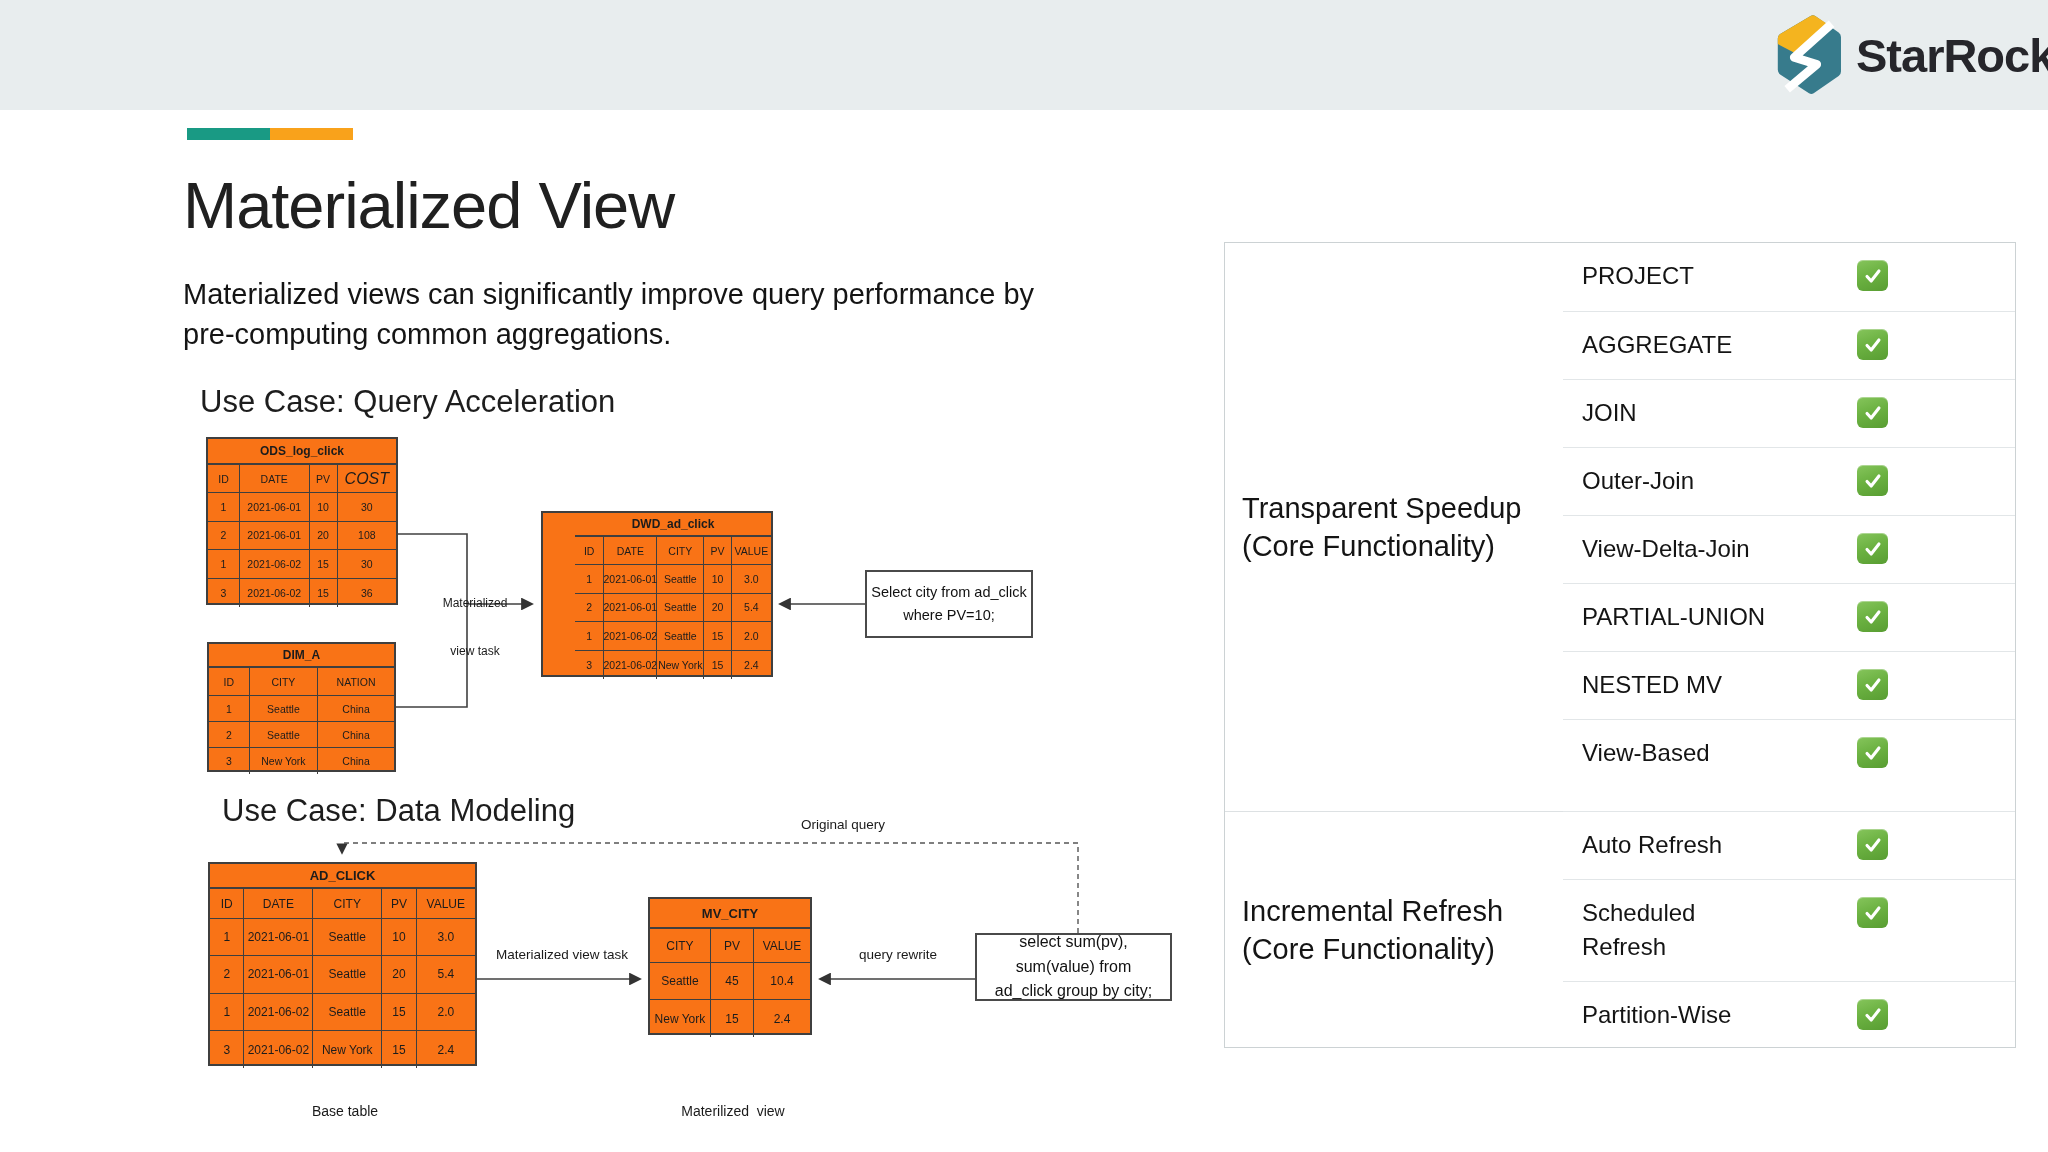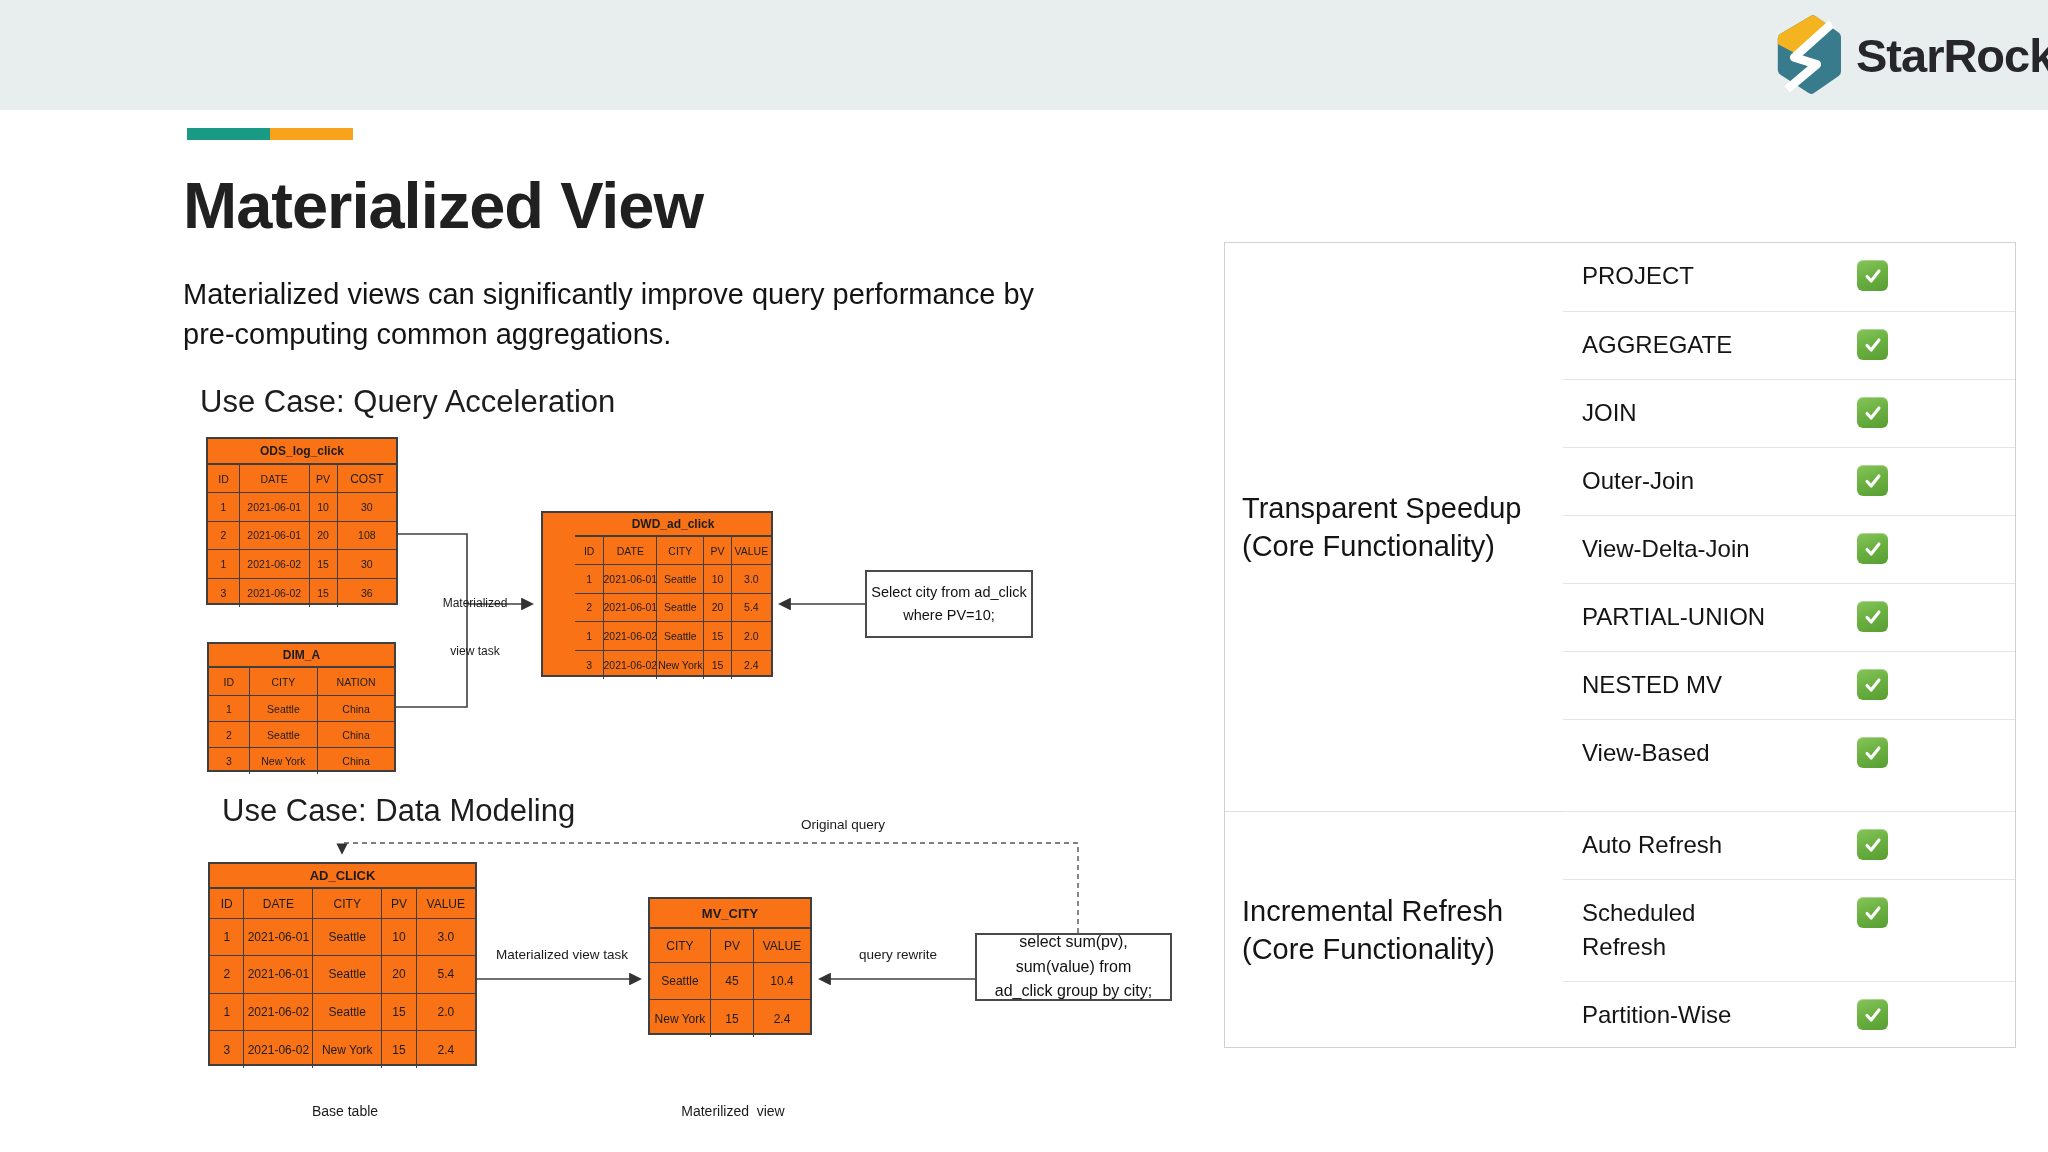--- a/index.html
+++ b/index.html
@@ -8,21 +8,21 @@
 
   
   .header-band{position:absolute;left:0;top:0;width:2048px;height:110px;background:#e8edee;}
   .logo{position:absolute;left:1770px;top:12px;height:86px;display:flex;align-items:center;gap:8px;}
   .logo-text{font-size:47px;font-weight:bold;color:#26262b;letter-spacing:-1px;}
 
   
   .accent{position:absolute;left:187px;top:128px;display:flex;}
   .accent .teal{width:83px;height:12px;background:#199a84;}
   .accent .orange{width:83px;height:12px;background:#f9a21b;}
-  .page-title{position:absolute;left:183px;top:168px;font-size:65px;font-weight:700;color:#202020;letter-spacing:-1px;}
+  .page-title{position:absolute;left:183px;top:168px;font-size:65px;font-weight:400;color:#202020;letter-spacing:-1px;}
   .page-subtitle{position:absolute;left:183px;top:274px;font-size:29px;line-height:40px;color:#141414;}
   .section-heading{position:absolute;font-size:31px;color:#1d1d1d;}
 
   
   .dtable{position:absolute;background:#f97316;border:2px solid #3f3f3f;box-sizing:border-box;}
   .dt-title{border-bottom:2px solid #3f3f3f;font-weight:bold;display:flex;align-items:center;justify-content:center;box-sizing:border-box;}
   .dt-row{display:grid;box-sizing:border-box;}
   .dt-cell{border-right:1.5px solid #3f3f3f;border-bottom:1.5px solid #3f3f3f;display:flex;align-items:center;justify-content:center;box-sizing:border-box;white-space:nowrap;}
   .dt-row .dt-cell:last-child{border-right:none;}
   .dt-row:last-child .dt-cell{border-bottom:none;}
@@ -97,21 +97,21 @@
     <line x1="975" y1="979" x2="820" y2="979" stroke="#404040" stroke-width="1.6" marker-end="url(#arr)"></line>
     <path d="M1078,933 L1078,843 L342,843 L342,853" fill="none" stroke="#555" stroke-width="1.4" stroke-dasharray="5 4" marker-end="url(#arr)"></path>
   </svg>
 
   <div class="dtable" id="t-ods" style="left:206px;top:437px;width:192px;height:168px;">
       <div class="dt-title" style="height: 26px; font-size: 12px;">ODS_log_click</div>
       <div class="dt-row" style="grid-template-columns: 17% 37% 15% 31%; height: 28px;">
         <div class="dt-cell" style="font-size: 10.5px;">ID</div>
         <div class="dt-cell" style="font-size: 10.5px;">DATE</div>
         <div class="dt-cell" style="font-size: 10.5px;">PV</div>
-        <div class="dt-cell" style="font-size: 12px;">COST</div>
+        <div class="dt-cell" style="font-size: 16px; font-style: italic;">COST</div>
       </div>
       <div class="dt-row" style="grid-template-columns: 17% 37% 15% 31%; height: 28.5px;">
         <div class="dt-cell" style="font-size: 10.5px;">1</div>
         <div class="dt-cell" style="font-size: 10.5px;">2021-06-01</div>
         <div class="dt-cell" style="font-size: 10.5px;">10</div>
         <div class="dt-cell" style="font-size: 10.5px;">30</div>
       </div>
       <div class="dt-row" style="grid-template-columns: 17% 37% 15% 31%; height: 28.5px;">
         <div class="dt-cell" style="font-size: 10.5px;">2</div>
         <div class="dt-cell" style="font-size: 10.5px;">2021-06-01</div>

